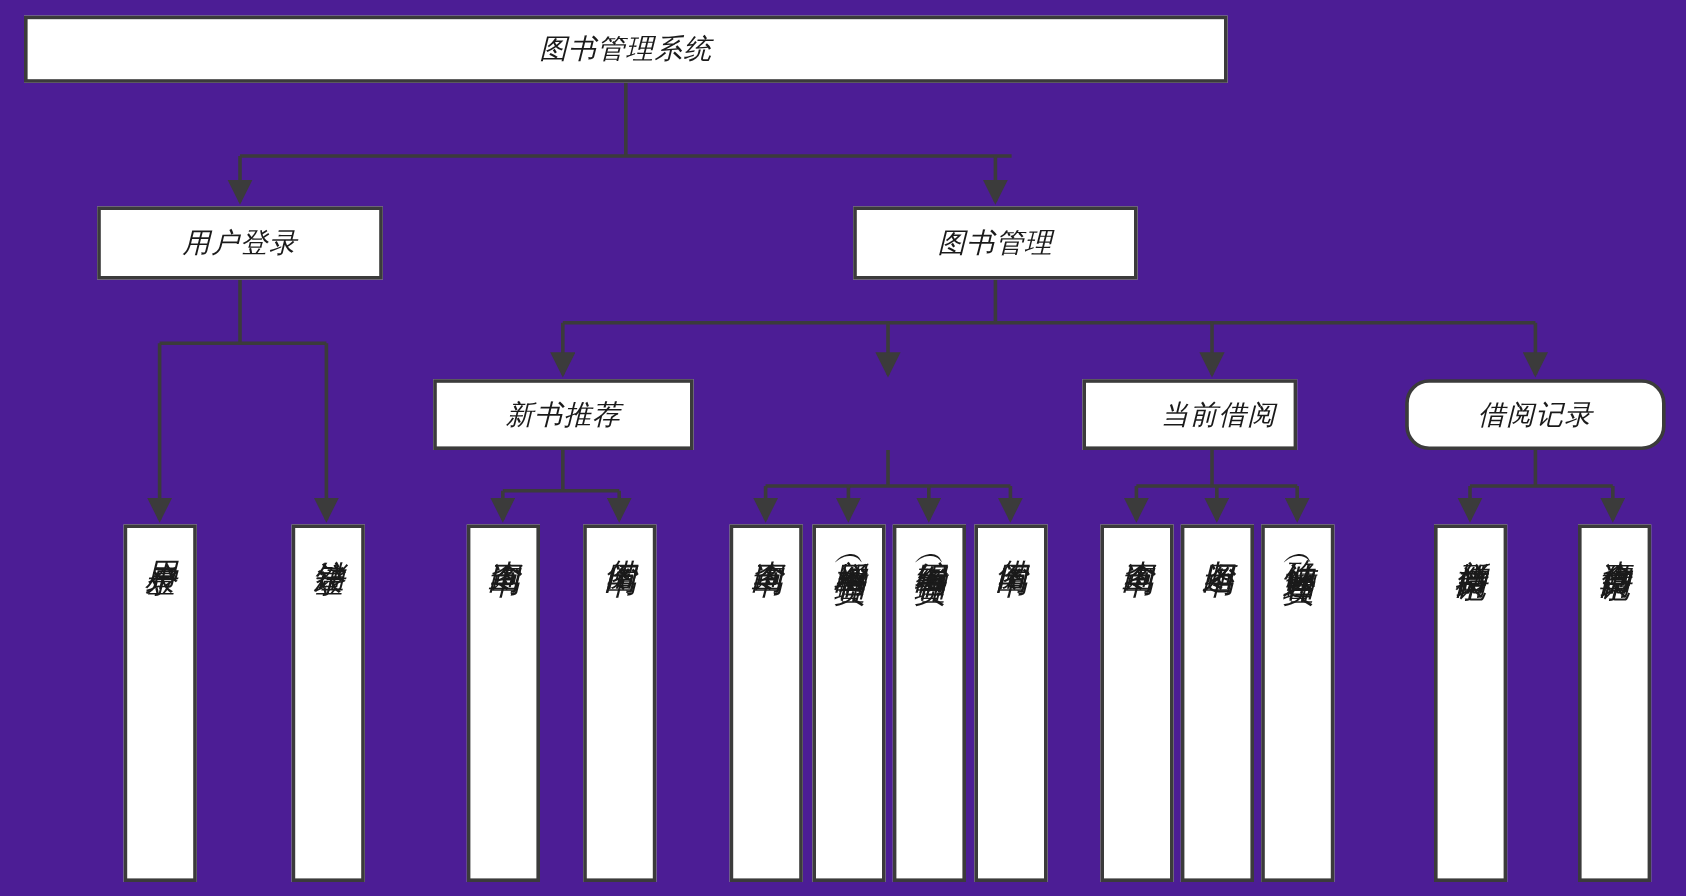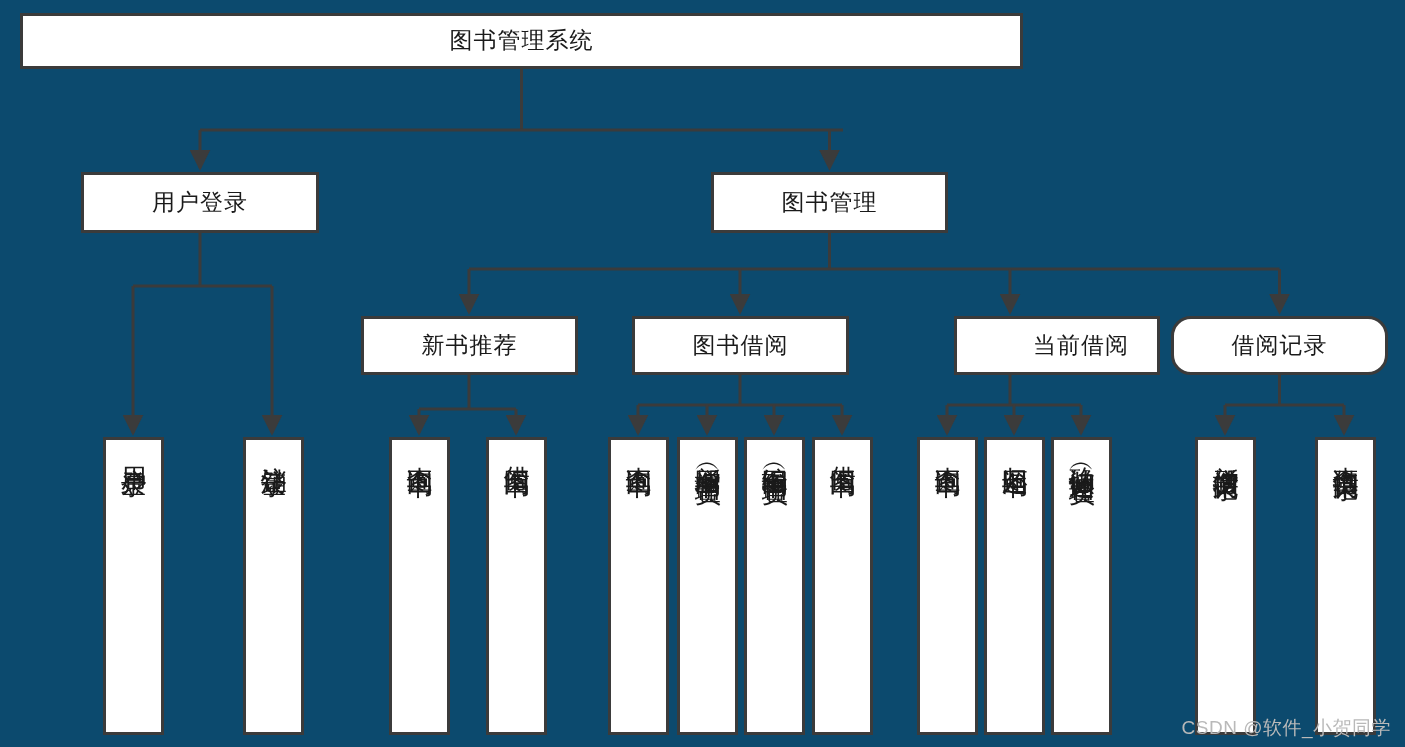--- a/index.html
+++ b/index.html
@@ -7,22 +7,23 @@
     padding: 0;
     background: #ffffff;
   }
   body {
     font-family: "Liberation Sans", "DejaVu Sans", sans-serif;
   }
   #canvas {
     position: relative;
     width: 1405px;
     height: 747px;
-    background: #0c4a6e;
+    background: #4c1d95;
     overflow: hidden;
+    font-style: italic;
   }
   #edges {
     position: absolute;
     left: 0;
     top: 0;
     width: 1405px;
     height: 747px;
     pointer-events: none;
   }
   .node {
@@ -133,24 +134,21 @@
   <div class="node h" style="left: 81px; top: 172px; width: 238px; height: 61px;">
     <span class="label">用户登录</span>
   </div>
   <div class="node h" style="left: 361px; top: 316px; width: 217px; height: 59px;">
     <span class="label">新书推荐</span>
   </div>
 
   <div class="node h" style="left: 711px; top: 172px; width: 237px; height: 61px;">
     <span class="label">图书管理</span>
   </div>
-  <div class="node h" style="left: 632px; top: 316px; width: 217px; height: 59px;">
-    <span class="label">图书借阅</span>
-  </div>
-  <div class="node h" style="left: 954px; top: 316px; width: 206px; height: 59px; padding-left: 48px;">
+  <div class="node h" style="left: 902px; top: 316px; width: 179px; height: 59px; padding-left: 48px;">
     <span class="label">当前借阅</span>
   </div>
   <div class="node h" style="left: 1171px; top: 316px; width: 217px; height: 59px; border-radius: 20px;">
     <span class="label">借阅记录</span>
   </div>
 
   <div class="node v" style="left: 103px; top: 437px; width: 61px; height: 298px;">
     <span class="label">用户登录</span>
   </div>
   <div class="node v" style="left: 243px; top: 437px; width: 61px; height: 298px;">
@@ -183,14 +181,13 @@
   <div class="node v tall" style="left: 1051px; top: 437px; width: 61px; height: 298px;">
     <span class="label">确认归还（管理员）</span>
   </div>
   <div class="node v" style="left: 1195px; top: 437px; width: 61px; height: 298px;">
     <span class="label">新增借阅记录</span>
   </div>
   <div class="node v" style="left: 1315px; top: 437px; width: 61px; height: 298px;">
     <span class="label">查询借阅记录</span>
   </div>
 
-  <div class="watermark">CSDN @软件_小贺同学</div>
 </div>
 
 </body></html>

